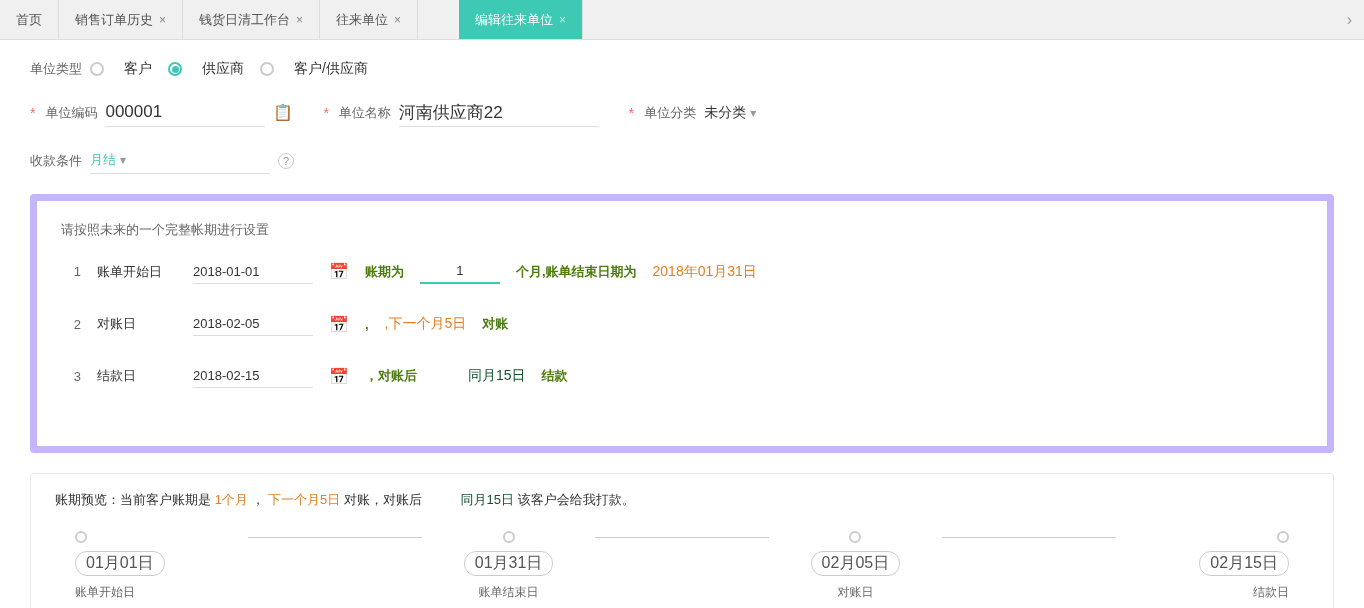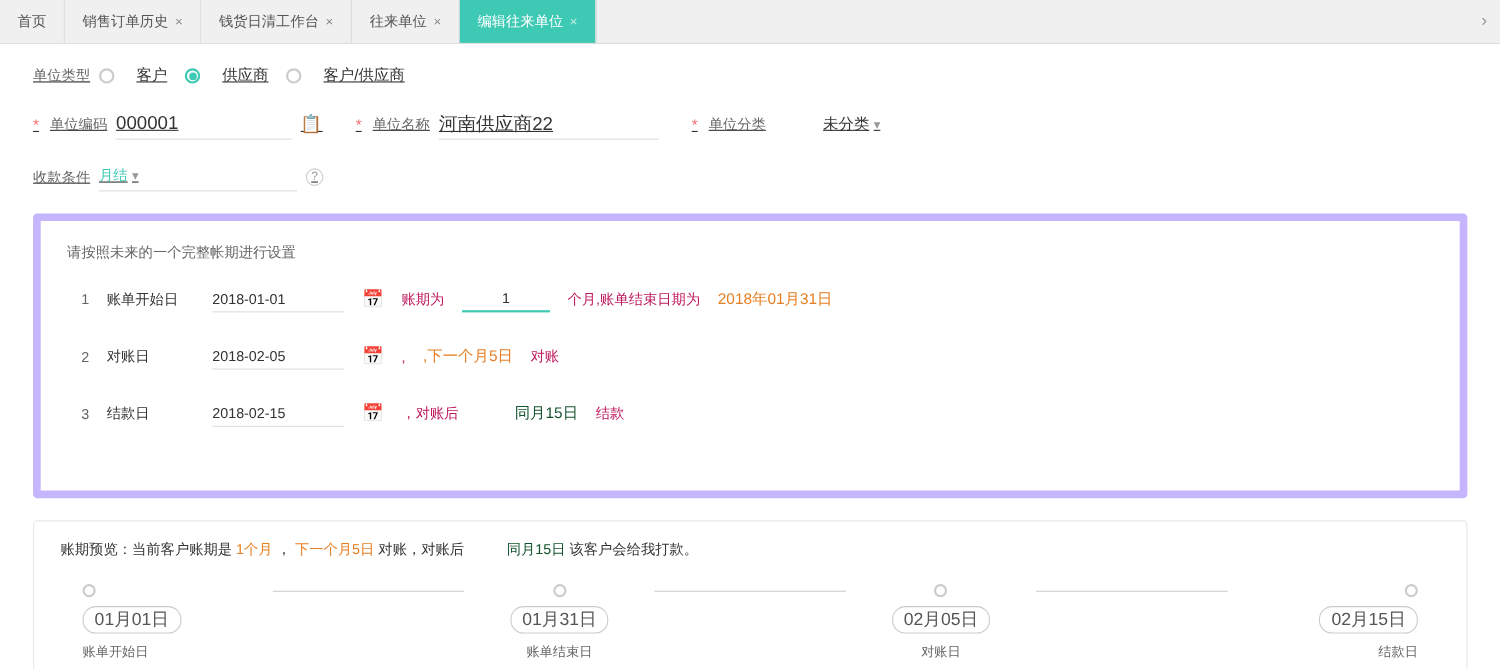--- a/index.html
+++ b/index.html
@@ -22,20 +22,21 @@
       font-size: 13px;
       color: #555;
       border-right: 1px solid #ddd;
       background: #f0f0f0;
       white-space: nowrap;
       gap: 6px;
     }
     .tab.active {
       background: #3dc9b3;
       color: #fff;
+      margin-left: 41px;
     }
     .tab .close-icon {
       font-size: 12px;
       opacity: 0.7;
     }
     .tab-more {
       margin-left: auto;
       display: flex;
       align-items: center;
       padding: 0 12px;
@@ -50,21 +51,20 @@
       padding: 20px 30px;
       min-height: 568px;
     }
 
     
     .form-row {
       display: flex;
       align-items: center;
       margin-bottom: 20px;
       gap: 30px;
-      text-decoration: underline;
     }
 
     .field-group {
       display: flex;
       align-items: center;
       gap: 8px;
     }
 
     .field-label {
       color: #666;
@@ -162,21 +162,20 @@
 
     
     .category-select {
       display: flex;
       align-items: center;
       border: none;
       padding: 4px 0;
       cursor: pointer;
       gap: 4px;
       min-width: 120px;
-      margin-left: 44px;
     }
 
     
     .settings-box {
       border: 7px solid #c4b5fd;
       border-radius: 4px;
       padding: 20px 24px 30px;
       margin-bottom: 20px;
     }
 
@@ -215,21 +214,22 @@
       padding: 4px 0;
       font-size: 13px;
       color: #333;
       outline: none;
       background: transparent;
       width: 120px;
     }
 
     .row-text {
       font-size: 13px;
-      color: #be185d;
+      color: #4d7c0f;
+      font-weight: bold;
     }
 
     .highlight-orange {
       color: #e67e22;
       font-weight: 500;
     }
 
     .highlight-teal {
       color: #14532d;
       font-weight: 400;

